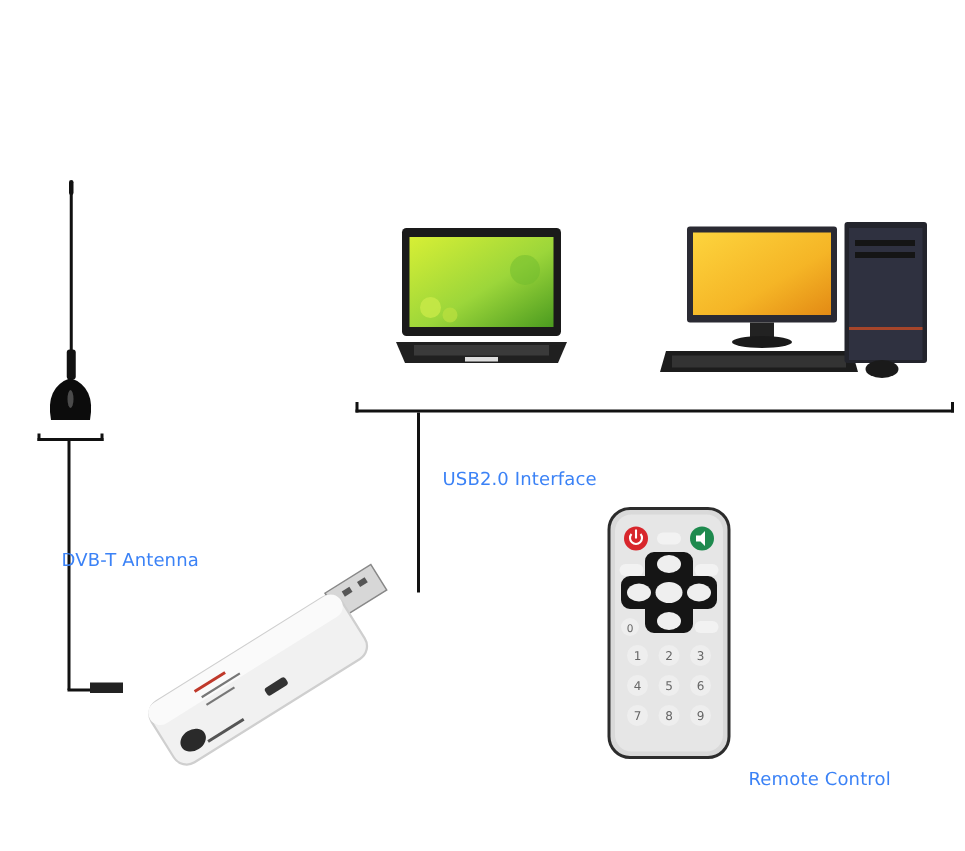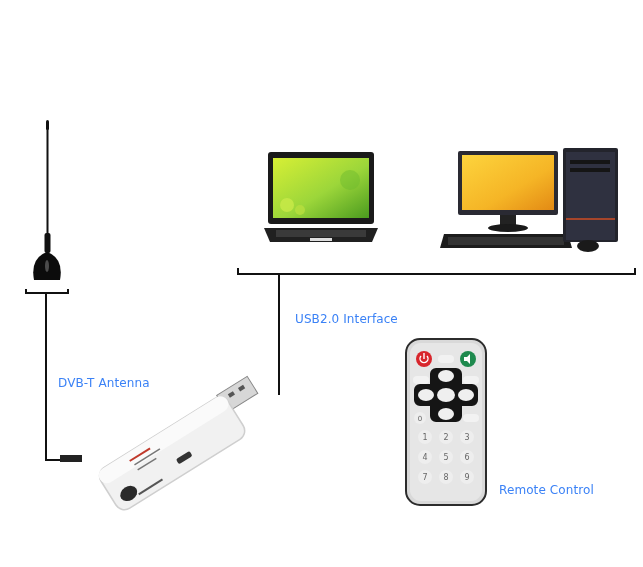--- a/index.html
+++ b/index.html
@@ -15,23 +15,23 @@
 <div class="line" style="left:45px;top:459px;width:20px;height:2px;"></div>
 <div class="line" style="left:25px;top:292px;width:44px;height:2px;"></div>
 <div class="line" style="left:25px;top:289px;width:2px;height:5px;"></div>
 <div class="line" style="left:67px;top:289px;width:2px;height:5px;"></div>
 
 <div class="line" style="left:237px;top:273px;width:399px;height:2px;"></div>
 <div class="line" style="left:237px;top:268px;width:2px;height:7px;"></div>
 <div class="line" style="left:634px;top:268px;width:2px;height:7px;"></div>
 <div class="line" style="left:278px;top:275px;width:2px;height:120px;"></div>
 
-<div class="label" style="left:58px;top:366px;margin-top:10px;">DVB-T Antenna</div>
+<div class="label" style="left:41px;top:366px;">DVB-T Antenna</div>
 <div class="label" style="left:295px;top:312px;">USB2.0 Interface</div>
-<div class="label" style="left:499px;top:483px;">Remote Control</div>
+<div class="label" style="left:499px;top:512px;">Remote Control</div>
 
 <svg style="left:22px;top:118px;" width="50" height="170" viewBox="0 0 50 170">
   <rect x="24" y="2" width="3" height="10" rx="1.5" fill="#111"></rect>
   <rect x="24.5" y="8" width="2" height="110" fill="#111"></rect>
   <rect x="22.5" y="115" width="6" height="20" rx="2" fill="#111"></rect>
   <path d="M12 162 Q8 140 25 134 Q42 140 38 162 Z" fill="#0c0c0c"></path>
   <ellipse cx="25" cy="148" rx="2" ry="6" fill="#666" opacity="0.7"></ellipse>
 </svg>
 
 <svg style="left:60px;top:375px;" width="210" height="135" viewBox="0 0 210 135">

